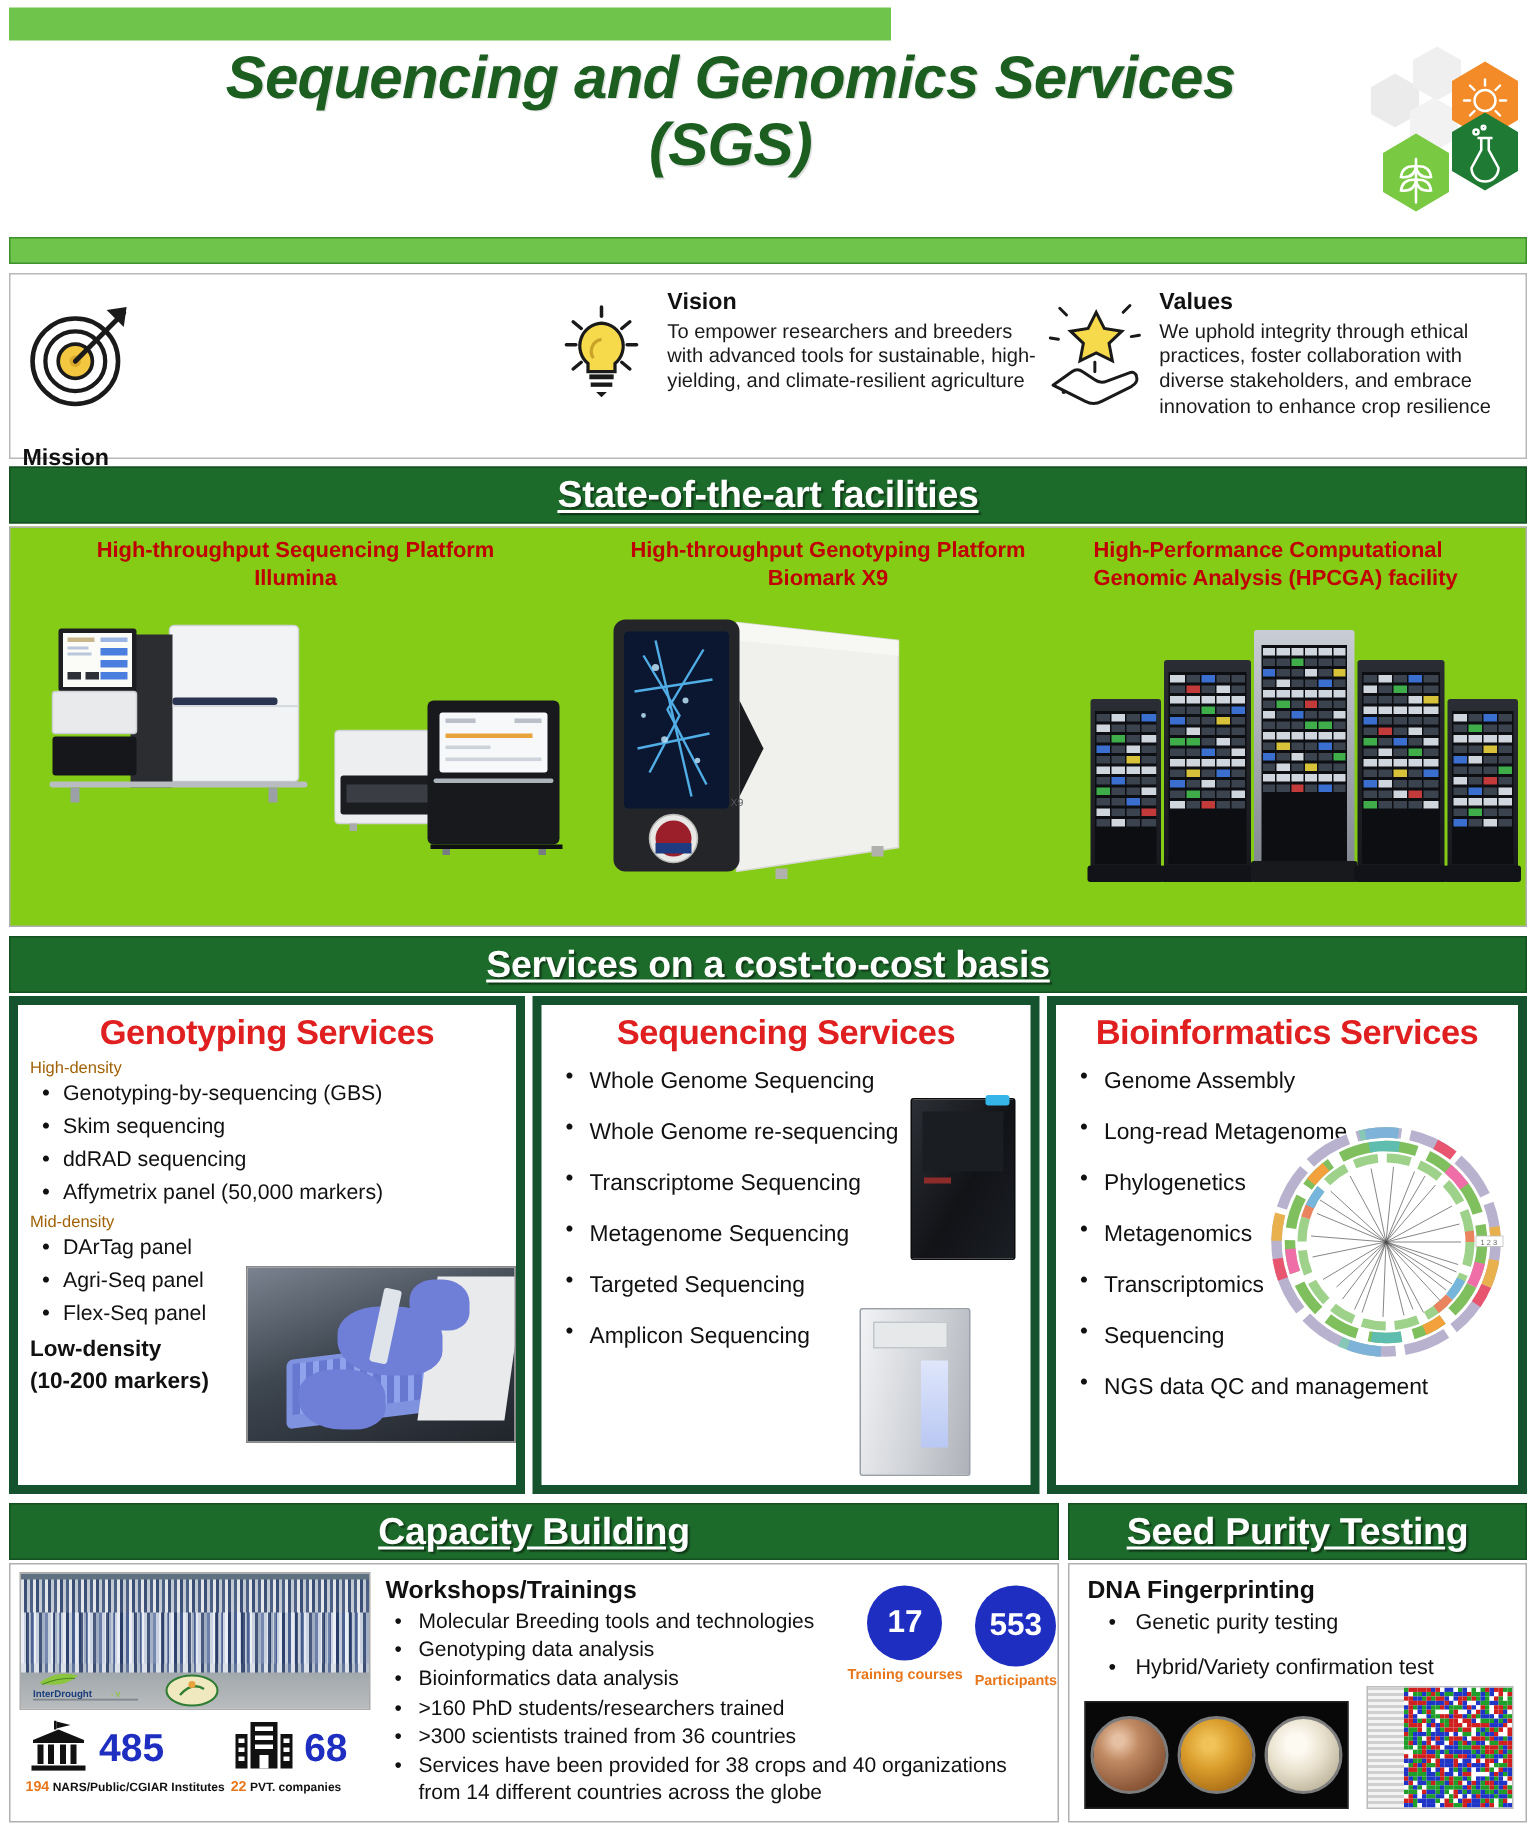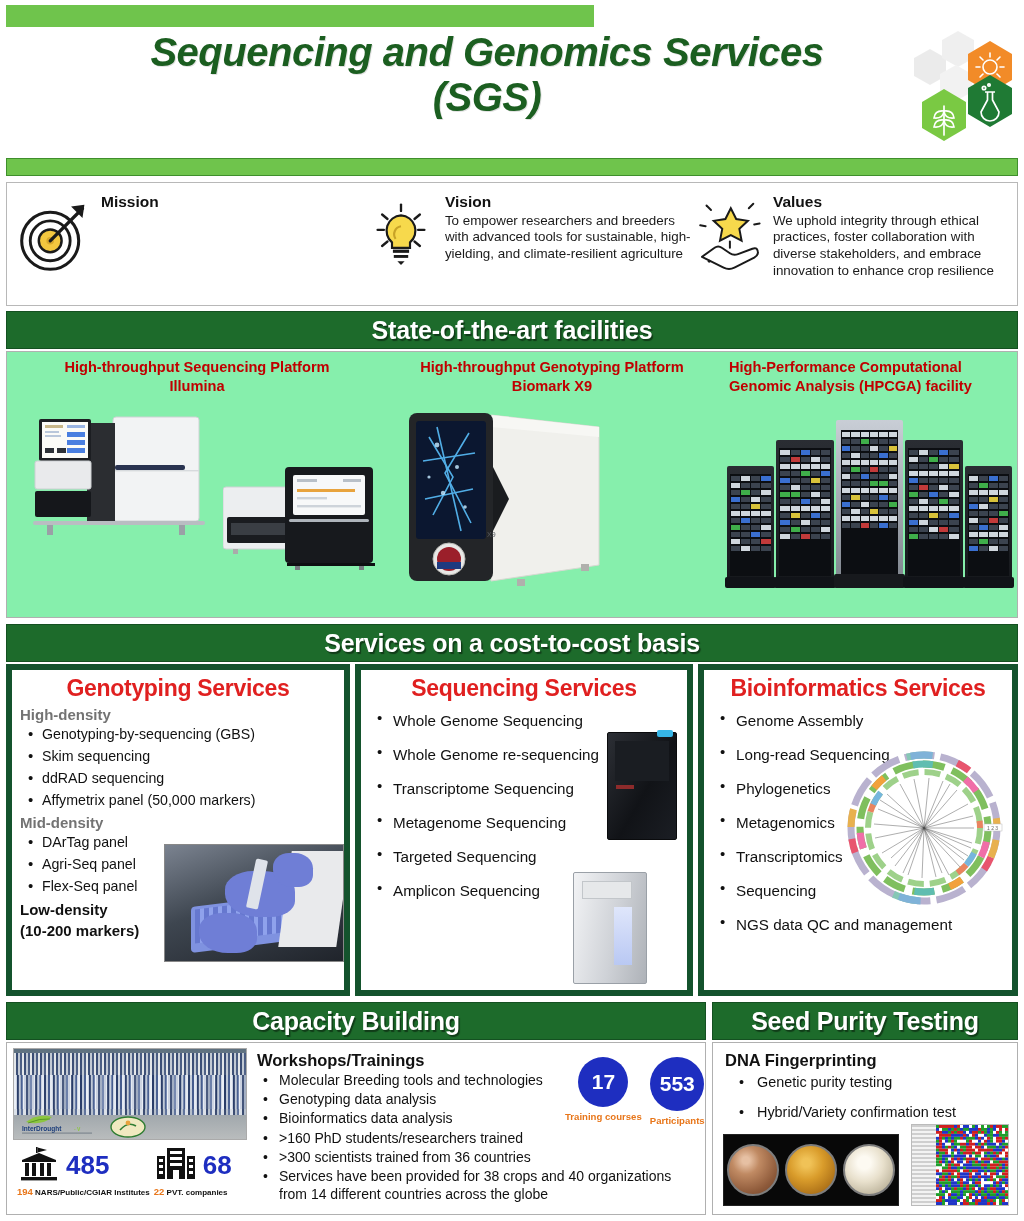--- a/index.html
+++ b/index.html
@@ -42,46 +42,47 @@
   }
 
   
   .mvv {
     position:absolute; left:6px; top:182px; width:1012px; height:124px;
     border:1px solid #b8b8b8; background:#fff;
     display:flex; align-items:flex-start;
     padding:6px 8px 4px 8px;
   }
   .mvv-col { display:flex; align-items:flex-start; gap:8px; }
-  .mvv-col.c1 { width:352px; }
+  .mvv-col.c1 { width:352px;flex-direction:column; }
   .mvv-col.c2 { width:330px; }
   .mvv-col.c3 { width:318px; }
   .mvv-ico { flex:0 0 auto; width:78px; height:96px; display:flex; align-items:center; justify-content:center; }
   .mvv-col.c2 .mvv-ico { width:72px; }
   .mvv-col.c3 .mvv-ico { width:72px; }
   .mvv-body { padding-top:4px; }
   .mvv-h { font-size:15.5px; font-weight:bold; color:#111; line-height:1.2; margin-bottom:1px; }
   .mvv-p { font-size:13.4px; color:#1a1a1a; line-height:1.26; }
 
   
   .sec-head {
     background:#1d6b2b; color:#ffffff;
     font-size:25px; font-weight:bold; text-align:center;
     line-height:36px; height:38px;
     border:1px solid #145021;
     text-shadow: 1.5px 1.5px 1px rgba(0,0,0,0.45);
     letter-spacing:-0.2px;
+    text-decoration:underline;
   }
 
   .facilities-head { position:absolute; left:6px; top:311px; width:1012px; }
 
   
   .facilities-box {
     position:absolute; left:6px; top:351px; width:1012px; height:267px;
-    border:1px solid #b0b0b0; background:#86efac;
+    border:1px solid #b0b0b0; background:#84cc16;
     display:flex;
   }
   .fac-col { position:relative; flex:1 1 0; padding:6px 4px 0 4px; }
   .fac-col.f1 { flex:0 0 380px; }
   .fac-col.f2 { flex:0 0 330px; }
   .fac-col.f3 { flex:0 0 300px; }
   .fac-title {
     color:#c00000; font-weight:bold; font-size:14.6px; text-align:center;
     line-height:1.32;
   }
@@ -115,21 +116,21 @@
     display:flex; gap:5px;
   }
   .svc-card { background:#fff; border:6px solid #14532d; position:relative; overflow:hidden; }
   .svc-card.s1 { flex:0 0 344px; }
   .svc-card.s2 { flex:0 0 338px; }
   .svc-card.s3 { flex:1 1 auto; }
   .svc-title {
     color:#e02020; font-weight:bold; font-size:23px; text-align:center;
     padding:6px 0 2px 0; line-height:1.1; letter-spacing:-0.3px;
   }
-  .svc-sub { font-size:15px; font-weight:bold; color:#737373; padding:3px 0 1px 8px; }
+  .svc-sub { font-size:11px; font-weight:normal; color:#a16207; padding:3px 0 1px 8px; }
   .svc-list { list-style:none; padding:0 0 0 14px; margin:0; }
   .svc-list li {
     font-size:14.2px; color:#111; line-height:1.25;
     padding:2px 0 2px 16px; position:relative;
   }
   .svc-list li:before {
     content:"\2022"; position:absolute; left:2px; top:1px; font-size:15px; color:#111;
   }
   .svc-list.wide li { padding:7.5px 0 7.5px 18px; font-size:15.2px; }
   .svc-list.wide li:before { top:6px; }
@@ -960,21 +961,21 @@
       <div class="seq-grey">
         <span class="panel"></span>
           <span class="bar"></span>
       </div>
     </div>
 
     <div class="svc-card s3">
       <div class="svc-title">Bioinformatics Services</div>
       <ul class="svc-list wide">
         <li>Genome Assembly</li>
-        <li>Long-read Sequencing</li>
+        <li>Long-read Metagenome</li>
         <li>Phylogenetics</li>
         <li>Metagenomics</li>
         <li>Transcriptomics</li>
         <li>Sequencing</li>
         <li>NGS data QC and management</li>
       </ul>
       <svg class="circos" viewBox="0 0 160 160">
         <g fill="none" stroke-width="7">
           <circle cx="80" cy="80" r="73" stroke="#b9b2cf" stroke-dasharray="30 6"></circle>
           <circle cx="80" cy="80" r="73" stroke="#e8556e" stroke-dasharray="14 160" stroke-dashoffset="-30"></circle>

